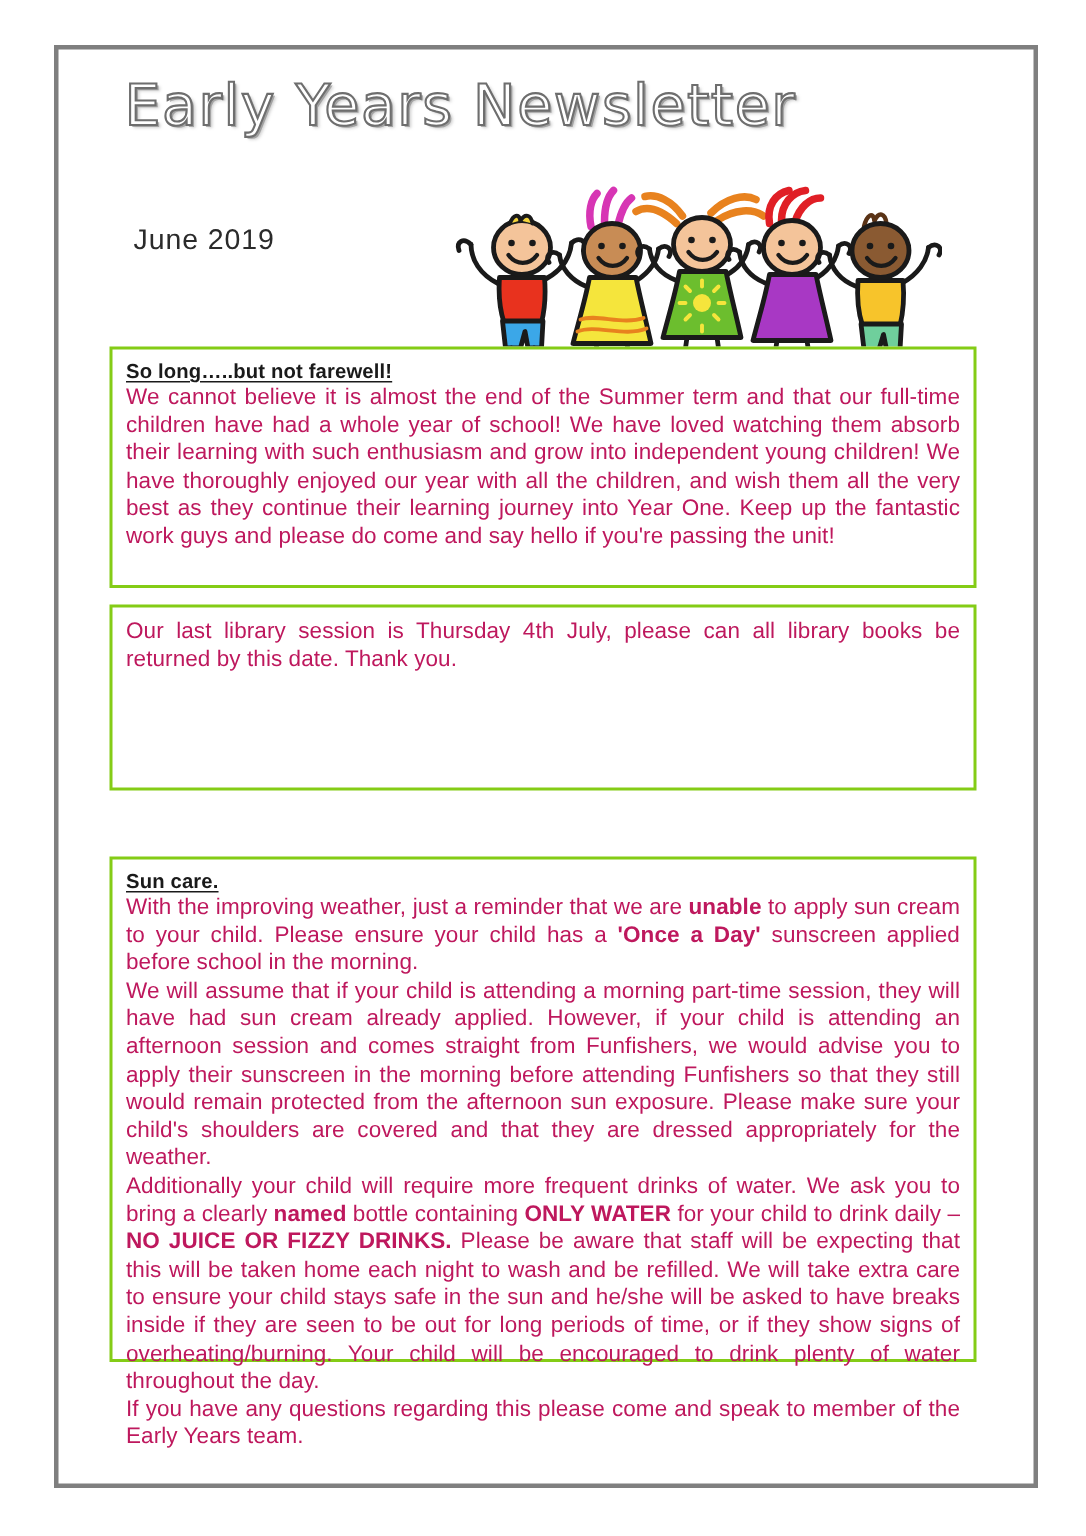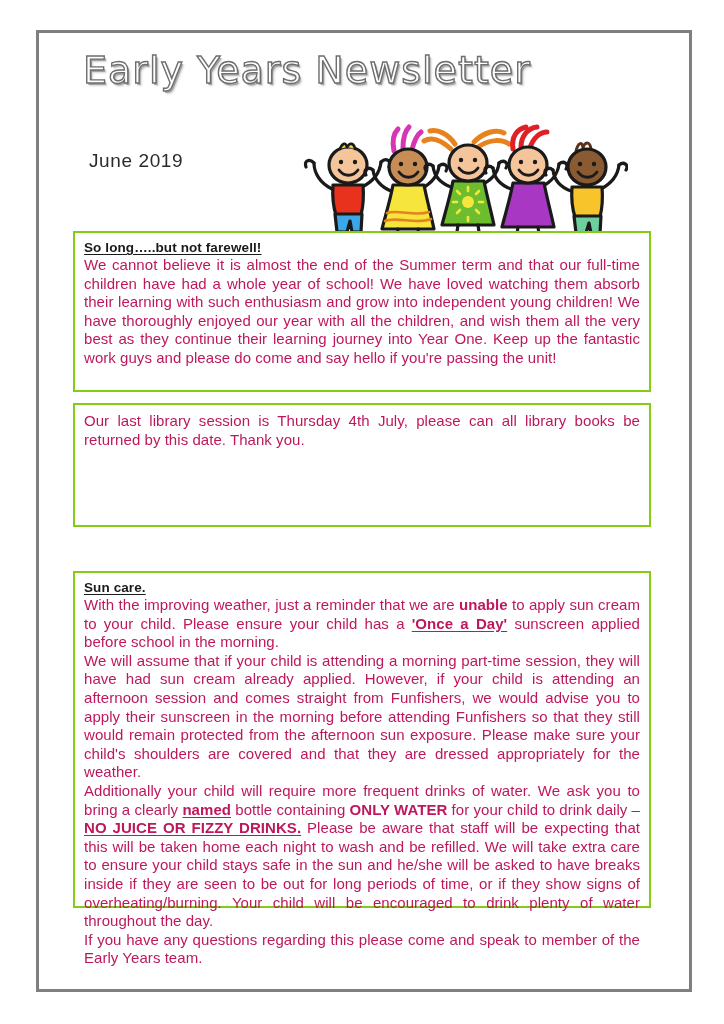--- a/index.html
+++ b/index.html
@@ -107,21 +107,21 @@
     font-family: "Liberation Sans", sans-serif;
     font-size: 15px;
     line-height: 18.6px;
     color: #be185d;
     text-align: justify;
     margin: 0;
     letter-spacing: 0.05px;
   }
   .section-body p { margin: 0; }
   .b  { font-weight: 700; }
-  .bu { font-weight: 700; text-decoration: underline; text-underline-offset: 2px; }
+  .bu { font-weight: 700; text-underline-offset: 2px; }
 </style>
 </head>
 <body>
 
 <div id="page">
 
   <div id="page-border"></div>
 
   <div id="header">
 

